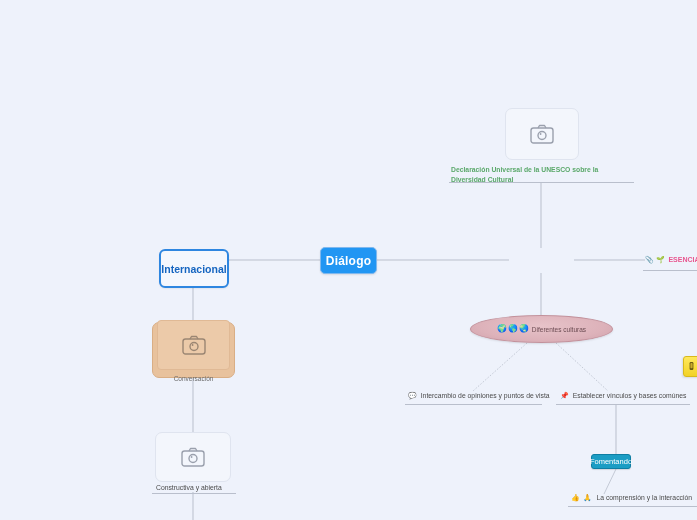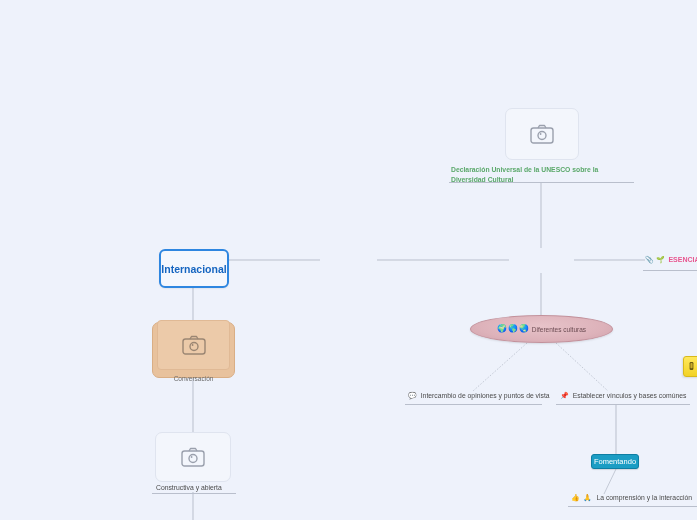--- a/index.html
+++ b/index.html
@@ -212,20 +212,23 @@
     <path d="M527,343 L473,391" stroke="#b9bfcc" stroke-width="0.8" fill="none" stroke-dasharray="1.6 1.6"></path>
     <path d="M556,343 L608,391" stroke="#b9bfcc" stroke-width="0.8" fill="none" stroke-dasharray="1.6 1.6"></path>
 
     <path d="M616,404 L616,454" stroke="#b9bfcc" stroke-width="1" fill="none"></path>
 
     <path d="M616,469 L604,494" stroke="#b9bfcc" stroke-width="0.8" fill="none"></path>
 
     <path d="M574,260 L645,260" stroke="#b9bfcc" stroke-width="1" fill="none"></path>
   </svg>
 
+  <div class="node root-node" style="left:320px; top:247px; width:57px; height:27px;">
+    <span>Diálogo</span>
+  </div>
 
   <div class="node main-node" style="left:159px; top:249px; width:70px; height:39px;align-items:center;">
     <span>Internacional</span>
   </div>
 
   <div class="node img-node tan" style="left:152px; top:322px; width:83px; height:56px;">
     <div class="img-inner">
       <svg width="24" height="20" viewBox="0 0 24 20">
         <rect x="1" y="4" width="22" height="15" rx="2.5" fill="none" stroke="#9b8673" stroke-width="1.4"></rect>
         <path d="M8 4 L9.5 1.5 L14.5 1.5 L16 4" fill="none" stroke="#9b8673" stroke-width="1.4" stroke-linejoin="round"></path>
@@ -279,21 +282,21 @@
     <span>Intercambio de opiniones y puntos de vista</span>
   </div>
   <div class="leaf-underline" style="left:405px; top:404px; width:137px;"></div>
 
   <div class="leaf" style="left:560px; top:392px;">
     <span class="emoji-sm">📌</span>
     <span>Establecer vínculos y bases comúnes</span>
   </div>
   <div class="leaf-underline" style="left:556px; top:404px; width:134px;"></div>
 
-  <div class="node pill-node" style="left:591px; top:454px; width:48px; height:15px;">
+  <div class="node pill-node" style="left:591px; top:454px; width:40px; height:15px;">
     <span>Fomentando</span>
   </div>
 
   <div class="leaf" style="left:571px; top:494px;">
     <span class="emoji-sm">👍</span>
     <span class="emoji-sm">🙏</span>
     <span>La comprensión y la interacción</span>
   </div>
   <div class="leaf-underline" style="left:568px; top:506px; width:129px;"></div>
 

